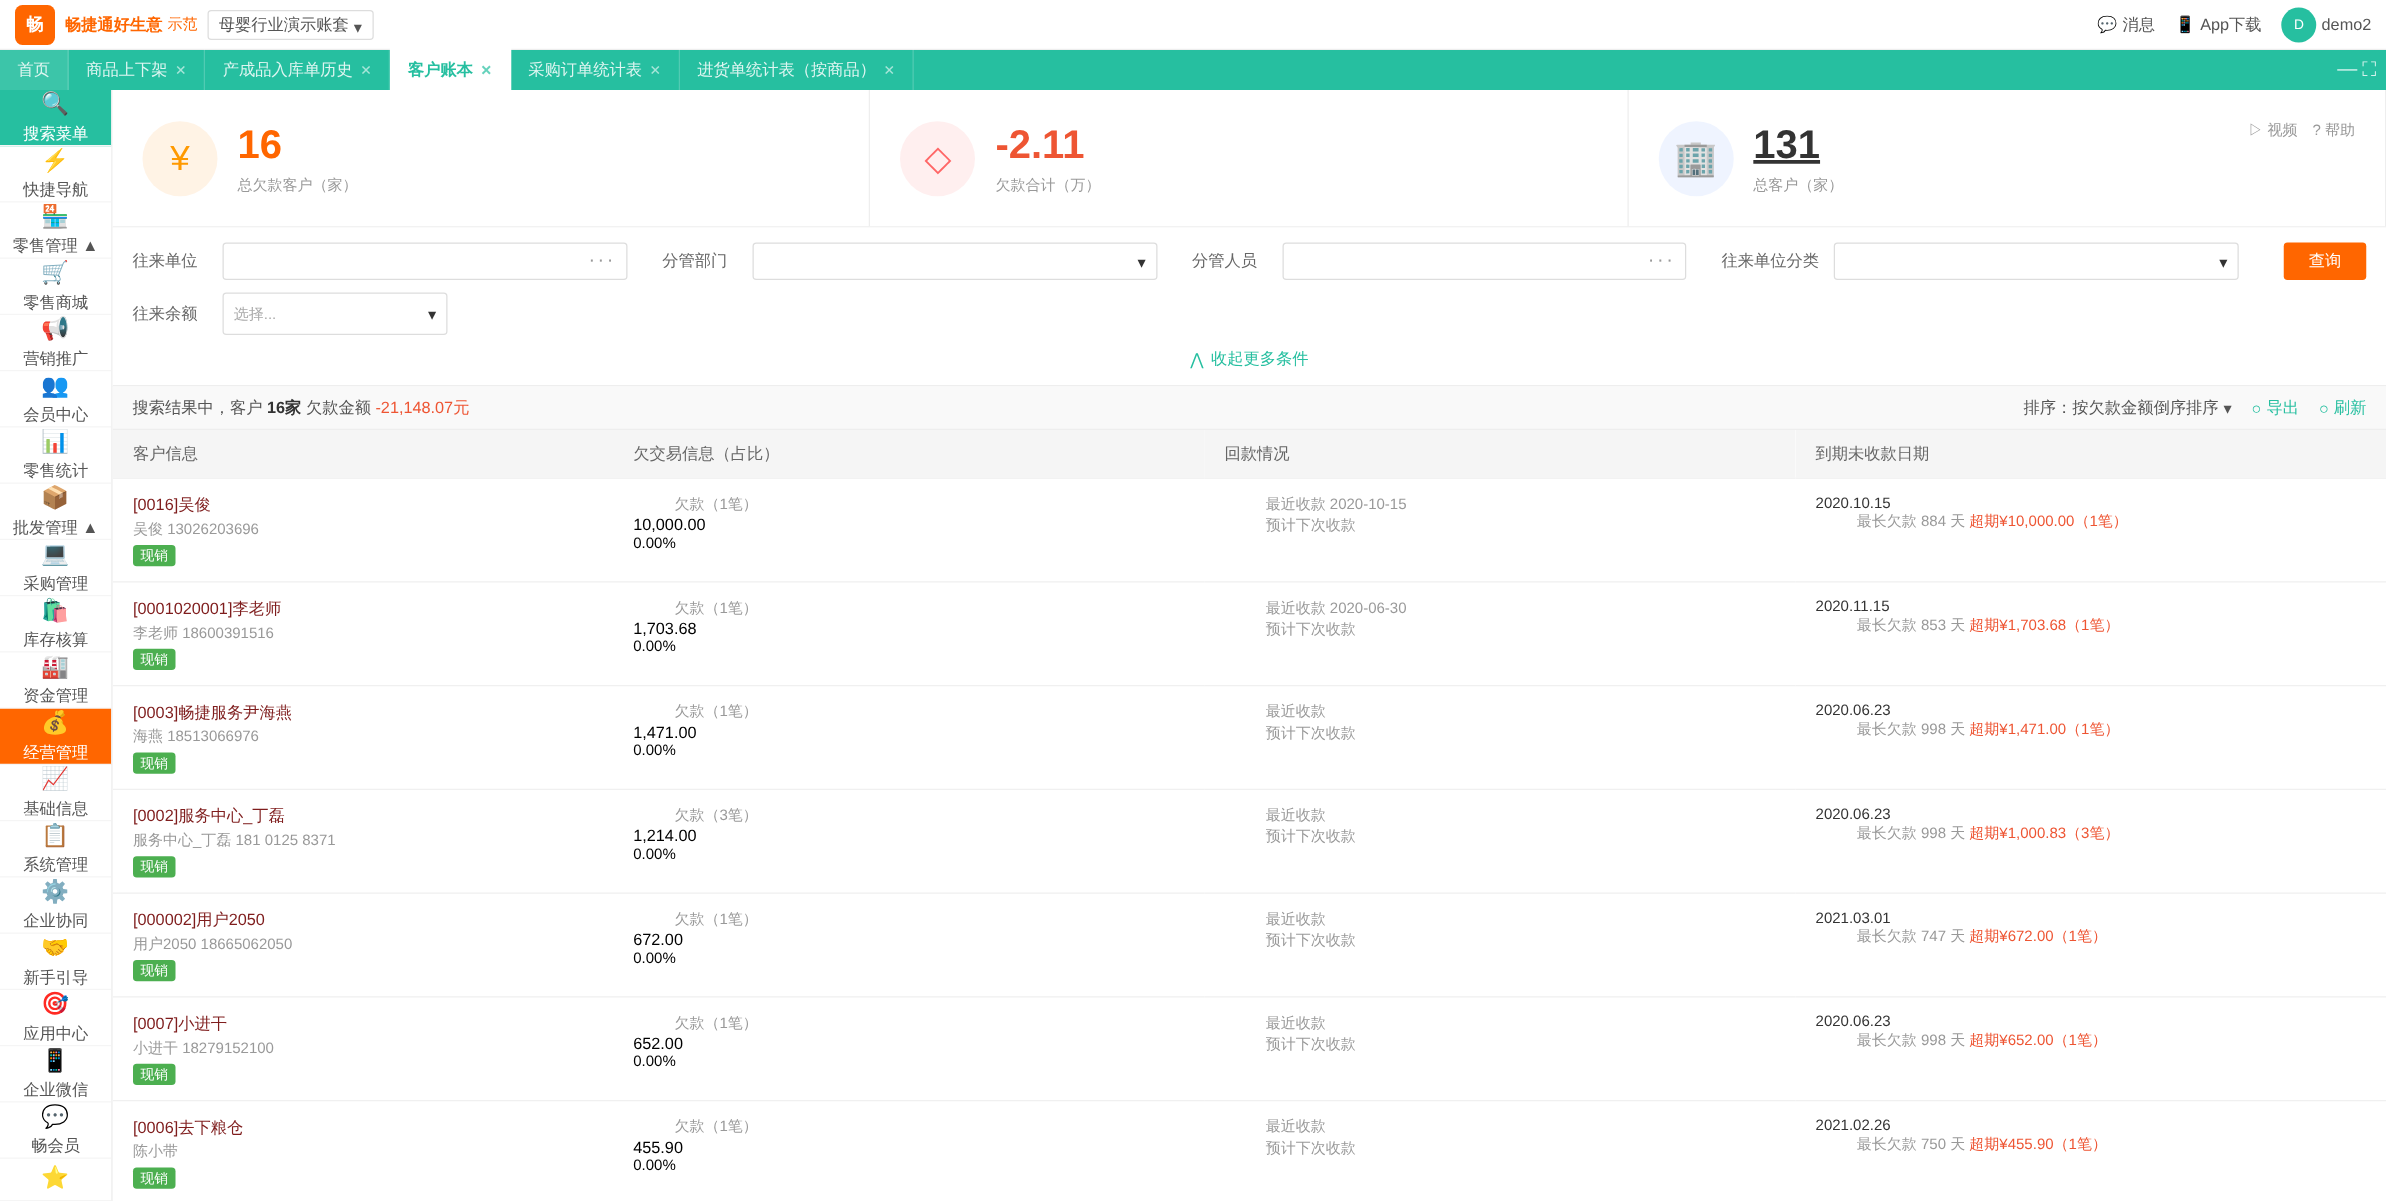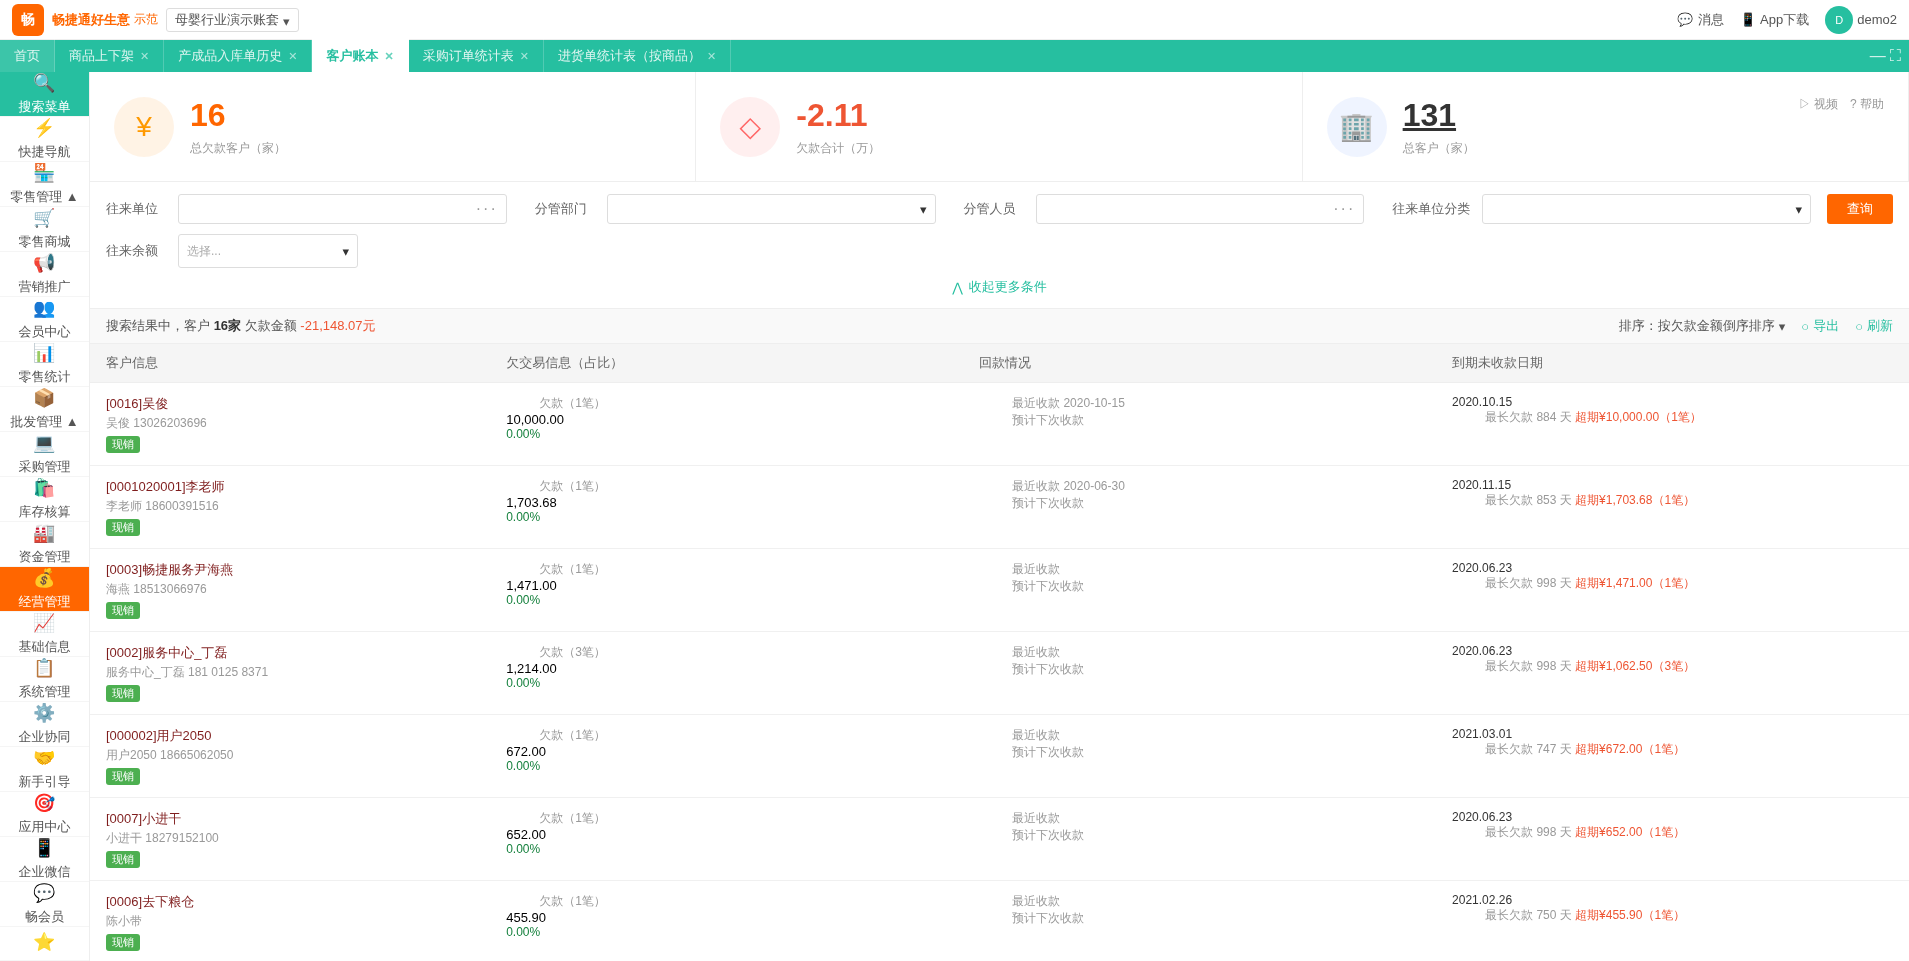--- a/index.html
+++ b/index.html
@@ -197,21 +197,21 @@
       position: sticky;
       top: 0;
       z-index: 1;
     }
     tbody tr { border-bottom: 1px solid #f0f0f0; }
     tbody td { padding: 12px 16px; vertical-align: top; font-size: 13px; }
     .customer-name { color: #7f1d1d; cursor: pointer; font-size: 13px; }
     .customer-phone { color: #999; font-size: 12px; margin-top: 2px; }
     .tag { display: inline-block; background: #4caf50; color: #fff; font-size: 11px; padding: 1px 6px; border-radius: 3px; margin-top: 4px; }
     .amount-red { color: #000000; font-size: 13px; }
-    .amount-pct { color: #15803d; font-size: 12px; }
+    .amount-pct { color: #000000; font-size: 12px; }
     .overdue-red { color: #e53; cursor: pointer; font-size: 12px; }
     .text-gray { color: #999; font-size: 12px; margin-left: 33px; }
     .text-dark { color: #333; font-size: 12px; }
     .col-customer { width: 22%; }
     .col-debt { width: 26%; }
     .col-repayment { width: 26%; }
     .col-due { width: 26%; }
 
     
     .table-wrapper::-webkit-scrollbar { width: 6px; }
@@ -407,21 +407,21 @@
         <span class="filter-label" style="margin-left:16px;">分管人员</span>
         <div style="flex:1;display:flex;align-items:center;border:1px solid #ddd;border-radius:3px;height:30px;padding:0 8px;background:#fff;">
           <span style="flex:1;color:#bbb;"></span>
           <span class="filter-dots">···</span>
         </div>
         <span class="filter-label" style="margin-left:16px;">往来单位分类</span>
         <div style="flex:1;display:flex;align-items:center;border:1px solid #ddd;border-radius:3px;height:30px;padding:0 8px;background:#fff;">
           <span style="flex:1;color:#bbb;"></span>
           <span>▾</span>
         </div>
-        <button class="filter-btn-search" style="margin-left:4px;font-family:Liberation Mono, monospace;">查询</button>
+        <button class="filter-btn-search" style="margin-left:24px;font-family:Liberation Mono, monospace;">查询</button>
       </div>
       <div class="filter-row">
         <span class="filter-label">往来余额</span>
         <div style="width:180px;display:flex;align-items:center;border:1px solid #ddd;border-radius:3px;height:20px;padding:16px 8px;background:#fff;">
           <span style="flex:1;color:#aaa;font-size:12px;">选择...</span>
           <span>▾</span>
         </div>
       </div>
       <div class="collapse-row">
         <span>⋀</span>
@@ -540,21 +540,21 @@
       <div class="amount-red">1,214.00</div>
       <div class="amount-pct">0.00%</div>
     </td>
     <td class="col-repayment">
       <div class="text-gray">最近收款</div>
       <div class="text-gray">预计下次收款</div>
     </td>
     <td class="col-due">
       <div class="text-dark">2020.06.23</div>
       <div class="text-gray">最长欠款 998 天 
-        <span class="overdue-red"> 超期¥1,062.50（3笔）</span>
+        <span class="overdue-red"> 超期¥1,000.83（3笔）</span>
       </div>
     </td>
   </tr>
             <tr>
     <td class="col-customer">
       <div class="customer-name">[000002]用户2050</div>
       <div class="customer-phone">用户2050 18665062050</div>
       <span class="tag">现销</span>
     </td>
     <td class="col-debt">

